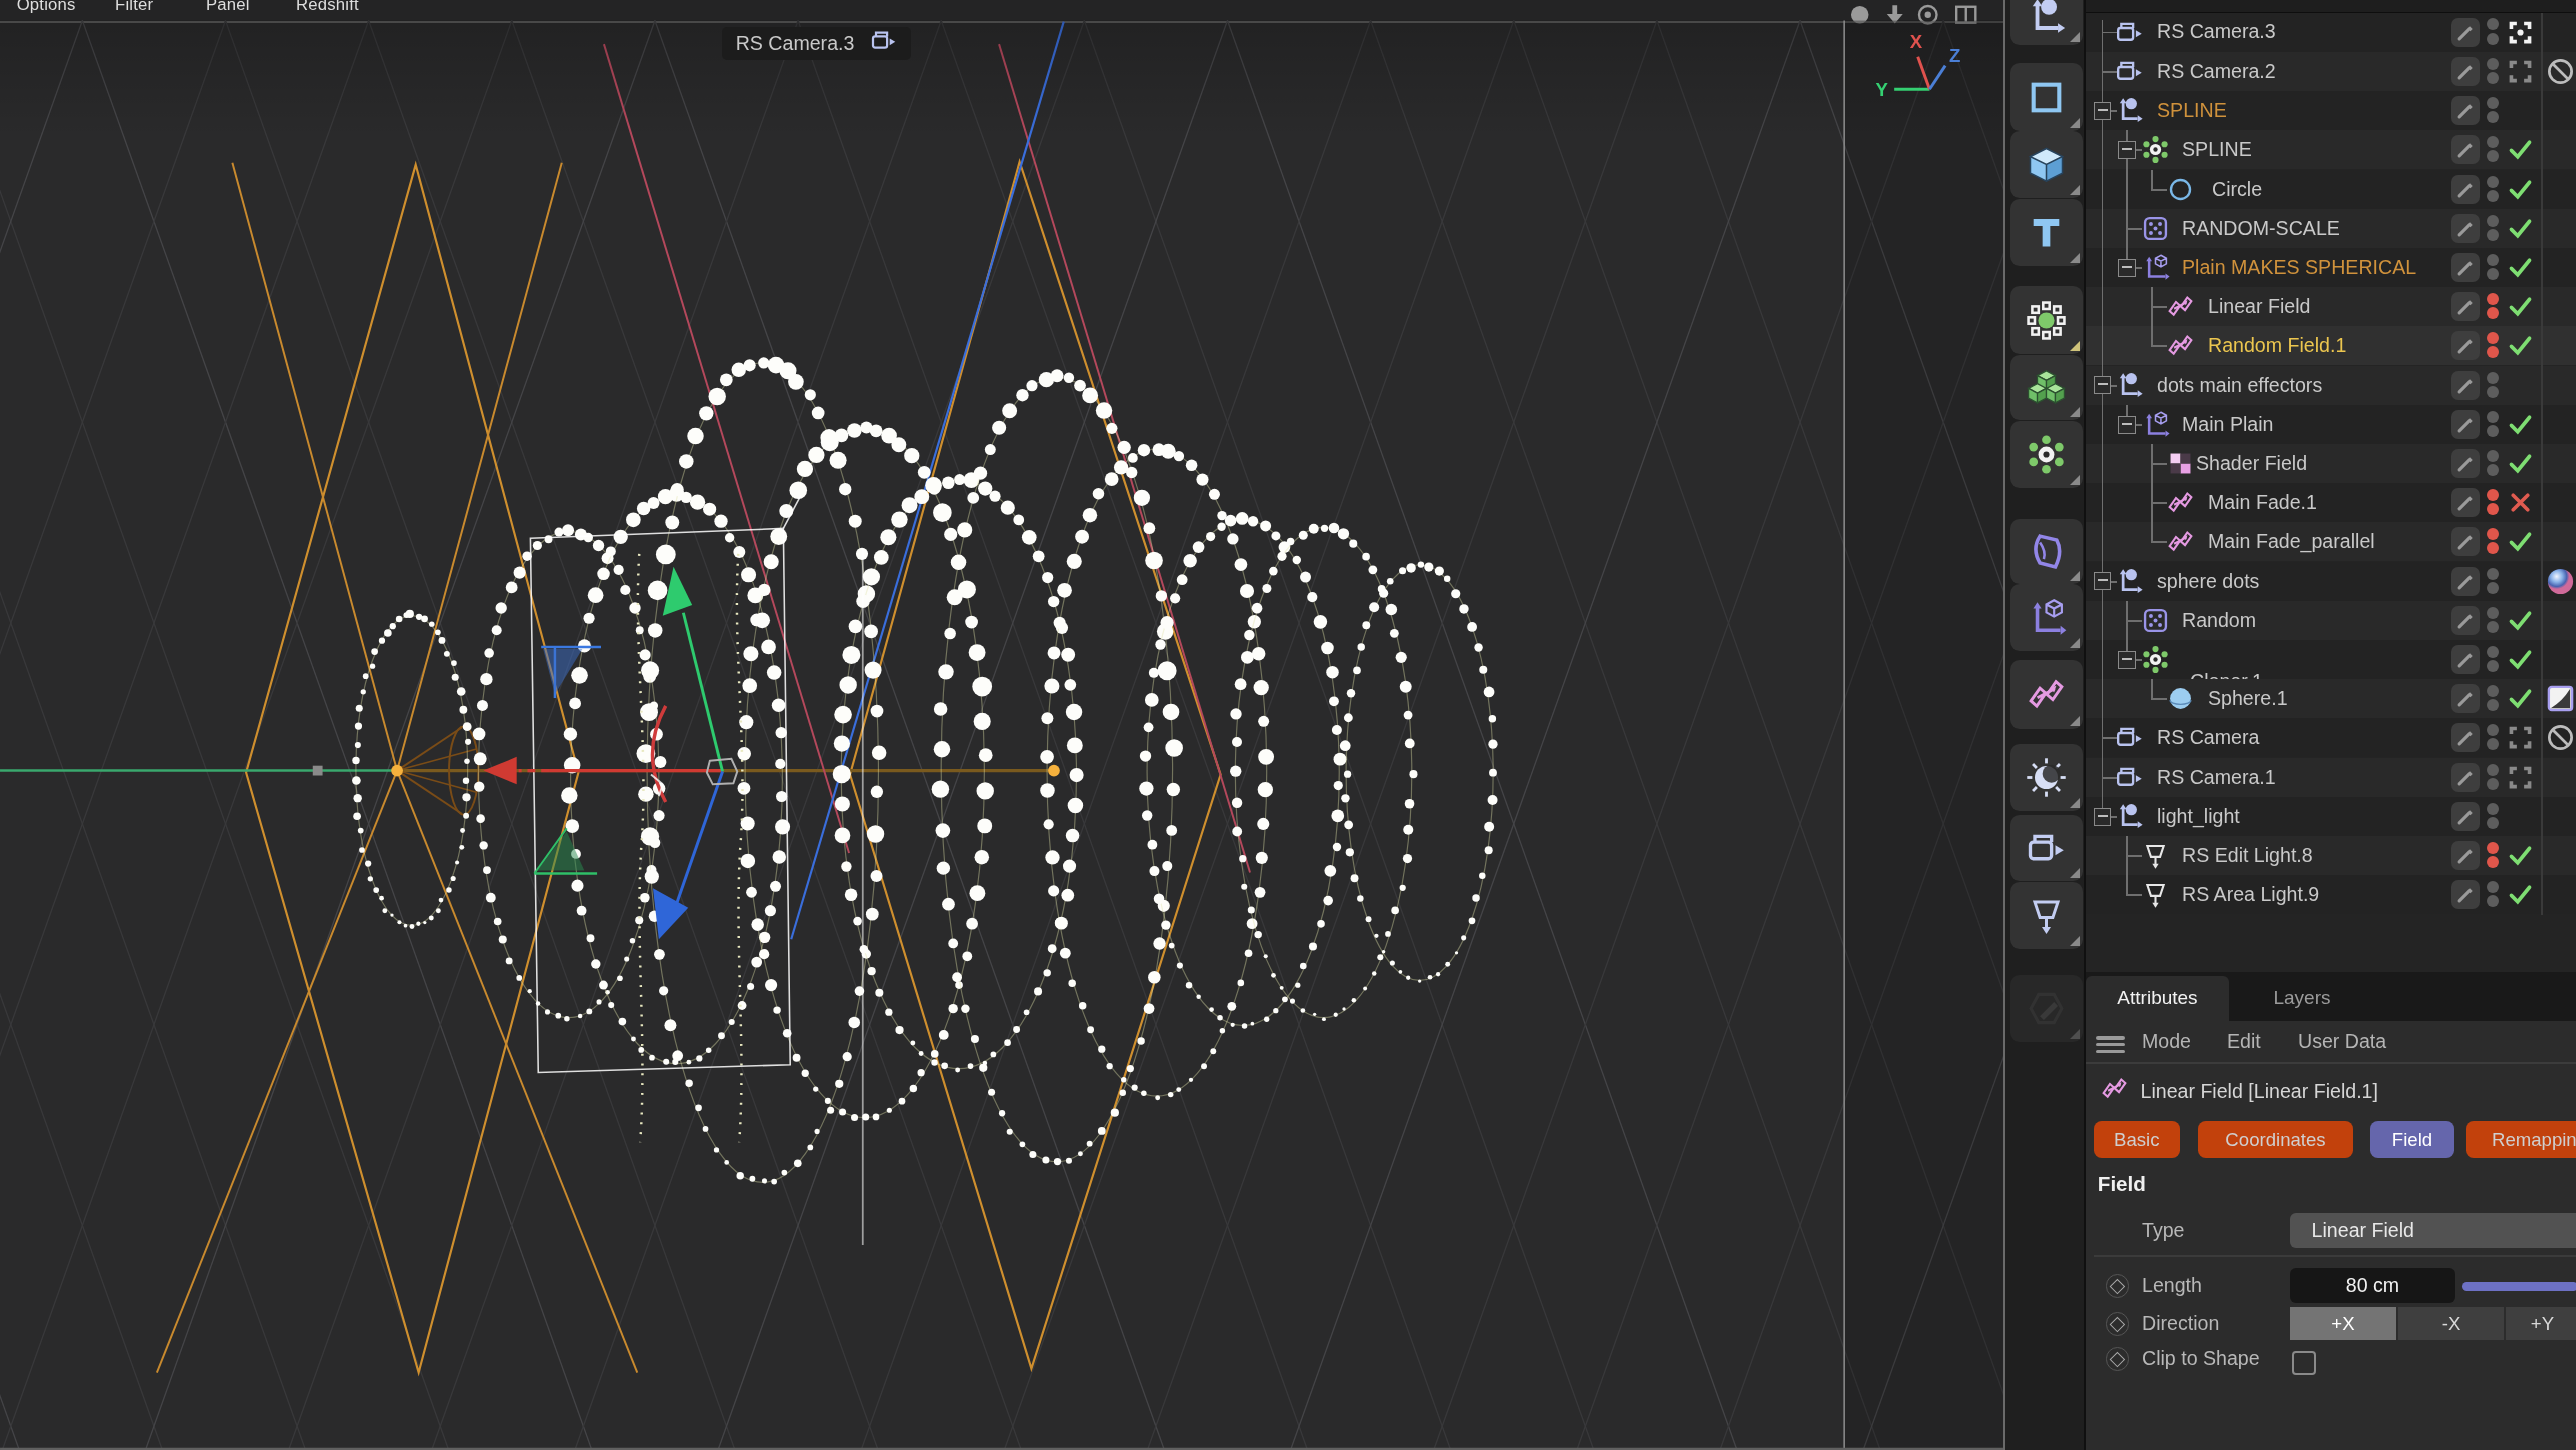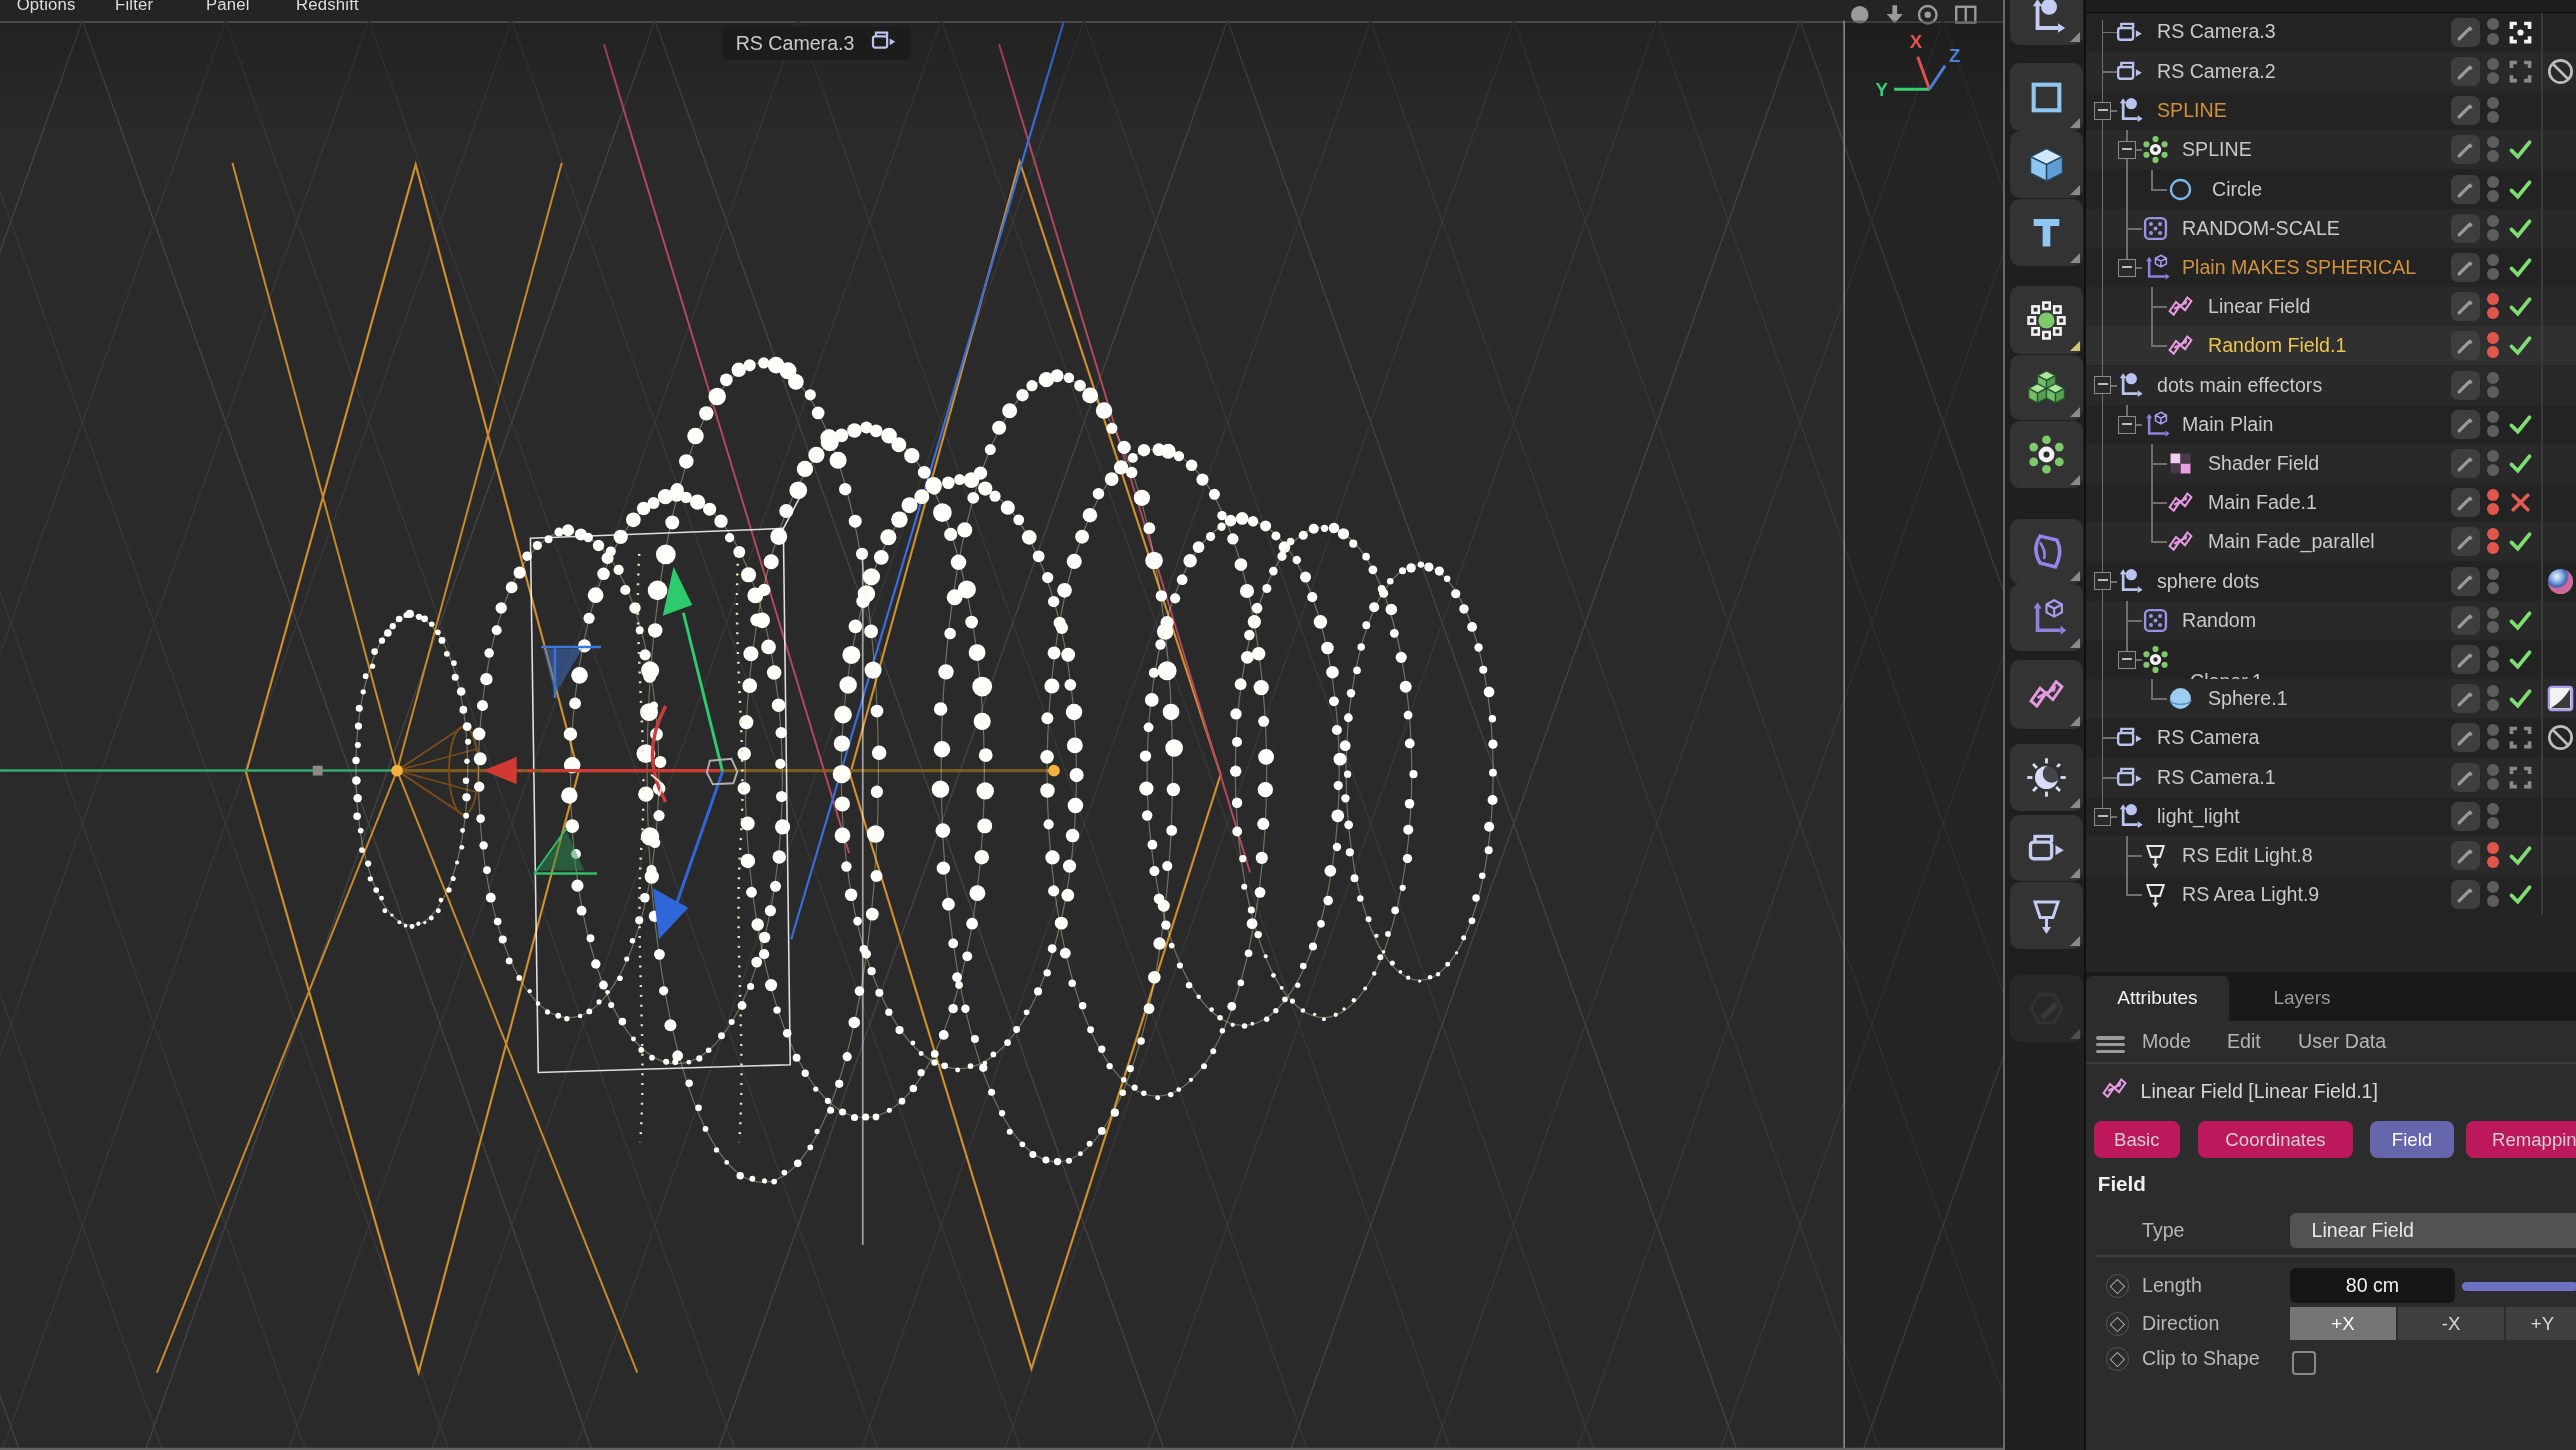--- a/index.html
+++ b/index.html
@@ -41,21 +41,21 @@
   #attr{left:2084px;top:972px;width:492px;height:478px;background:#2c2c2c;border-left:2px solid #101010;overflow:hidden;}
   #attr-tabbar{position:absolute;left:0;top:0;width:492px;height:49px;background:#191919;}
   .attr-tab{position:absolute;top:3.9px;height:45px;display:flex;align-items:center;justify-content:center;
             font-size:19px;}
   #attr-menu{position:absolute;left:0;top:49px;width:492px;height:41px;border-bottom:2px solid #3c3c3c;}
   .amenu-item{position:absolute;top:8.8px;font-size:19.6px;color:#b5b5b5;}
   .hamb{position:absolute;left:9.8px;top:11.8px;width:29px;}
   .hamb div{height:3.4px;background:#9a9a9a;margin:3.4px 0;border-radius:2px;}
   #obj-title{position:absolute;left:13.7px;top:102px;display:flex;align-items:center;gap:11.8px;}
   #obj-title span{font-size:19.6px;color:#d6d6d6;}
-  .sec-tab{position:absolute;top:149px;height:37px;background:#be185d;border-radius:7.8px;color:#cfcfcf;
+  .sec-tab{position:absolute;top:149px;height:37px;background:#c2410c;border-radius:7.8px;color:#cfcfcf;
            font-size:18.6px;display:flex;align-items:center;justify-content:center;}
   #field-head{position:absolute;left:11.8px;top:200px;font-size:20.6px;font-weight:bold;color:#f0f0f0;}
   .f-label{position:absolute;left:56px;font-size:19.6px;color:#b8b8b8;white-space:nowrap;}
   .keyc{position:absolute;left:19.6px;width:23.5px;height:23.5px;border:1.5px solid #555;border-radius:50%;
         box-sizing:border-box;}
   .keyc:after{content:"";position:absolute;left:5.9px;top:5.9px;width:8.8px;height:8.8px;border:1.5px solid #a8a8a8;
         transform:rotate(45deg);}
   #type-dd{position:absolute;left:204px;top:241px;width:294px;height:35px;background:#525252;border-radius:5.9px;
            display:flex;align-items:center;padding-left:21.6px;font-size:19.6px;color:#e8e8e8;}
   #type-sep{position:absolute;left:7.8px;top:283px;width:484px;height:2px;background:#3b3b3b;}
@@ -1240,21 +1240,21 @@
         </svg></div>
     </div>
     <div class="om-row" style="top: 444px; background: rgb(41, 41, 41);">
       <div class="treeline" style="left: 65px; top: 19px; width: 15.7px; height: 1.5px;"></div>
       <div class="om-icon" style="left: 80px;"><svg width="29" height="29" viewBox="0 0 32 32">
           <rect x="5" y="5" width="11" height="11" fill="#f4cdf2"></rect>
      <rect x="16" y="16" width="11" height="11" fill="#e8a0e4"></rect>
      <rect x="16" y="5" width="11" height="11" fill="#4a3a48"></rect>
           <rect x="5" y="16" width="11" height="11" fill="#4a3a48"></rect>
         </svg></div>
-      <div class="label" style="left: 122px;">Shader Field</div>
+      <div class="label" style="left: 110px;">Shader Field</div>
       <div class="pencil"><svg width="29" height="29" viewBox="0 0 32 32">
           <path d="M9,23 L20,12" stroke="#9a9a9a" stroke-width="3.6" stroke-linecap="round"></path>
      <path d="M21,9 L24,12 L21.5,14.5 L18.5,11.5 Z" fill="#9a9a9a"></path>
         </svg></div>
       <div class="dots">
         <div class="dot" style="background: rgb(93, 93, 93);"></div>
         <div class="dot" style="background: rgb(93, 93, 93);"></div>
       </div>
       <div class="chk"><svg width="29" height="29" viewBox="0 0 32 32">
           <path d="M6,17 L13,24 L26,8" fill="none" stroke="#7ede72" stroke-width="4" stroke-linecap="round"></path>

